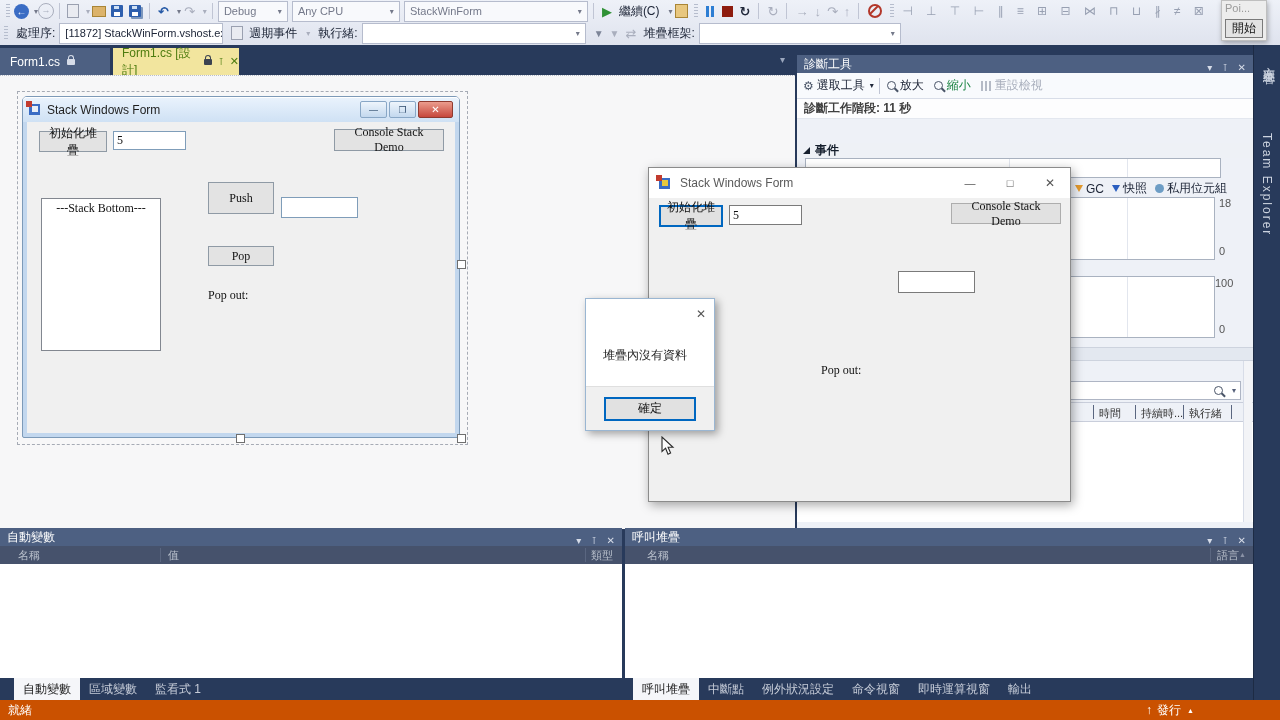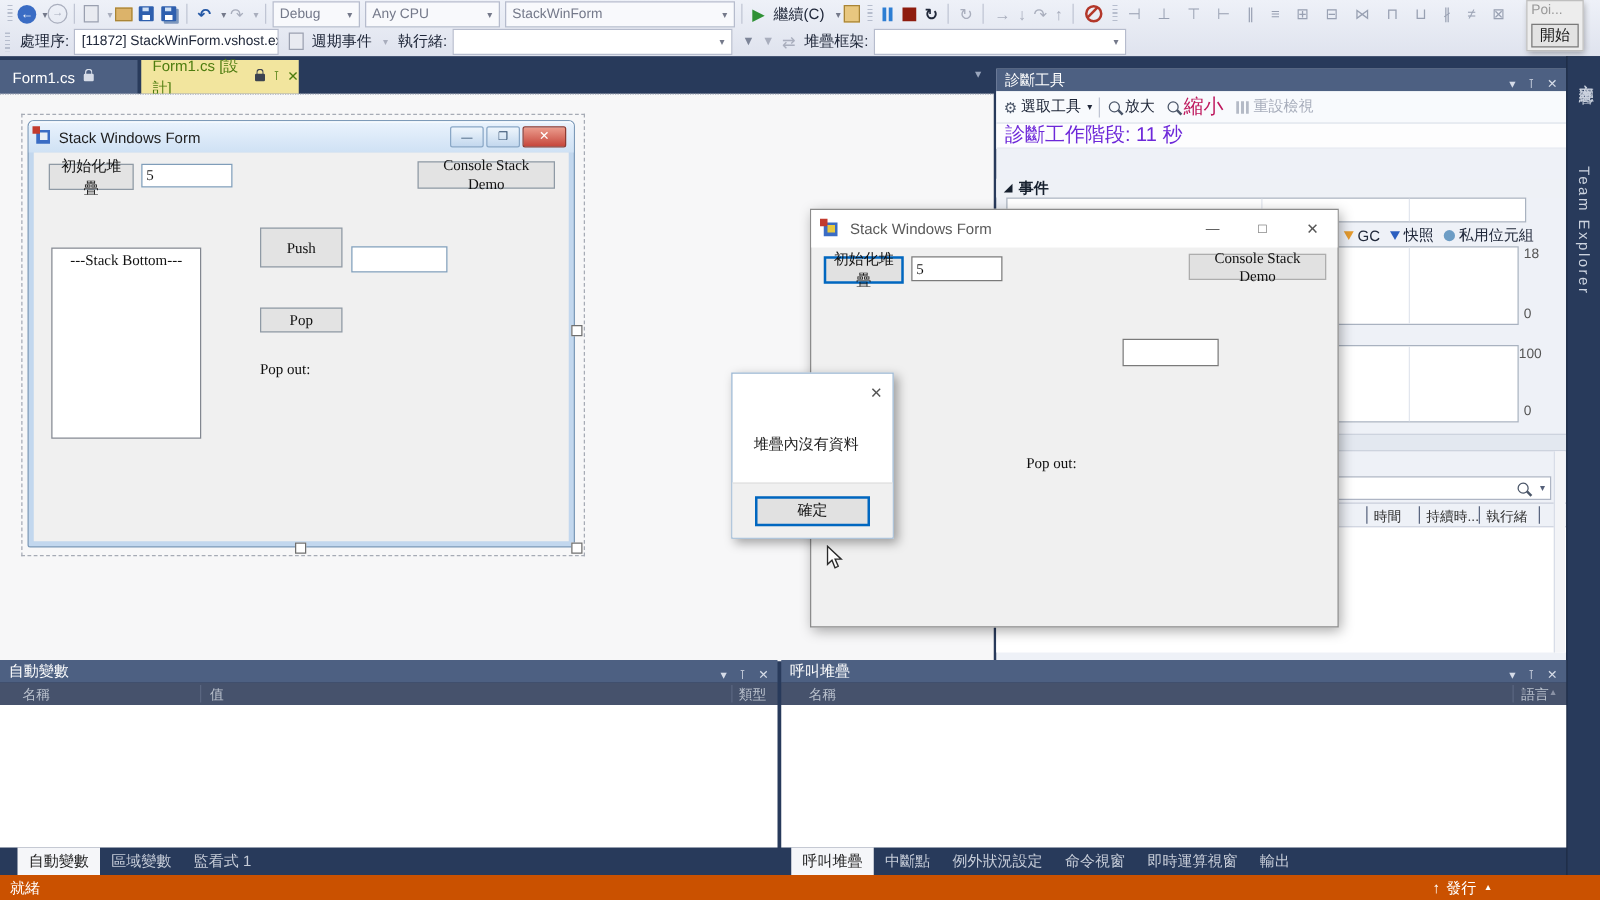--- a/index.html
+++ b/index.html
@@ -207,26 +207,26 @@
     <span class="ph-ic">✕</span>
   </div>
   <div class="row abs" style="left:0;top:18px;width:456px;height:26px;background:#f8fafd;border-bottom:1px solid #d8dde8;box-sizing:border-box;padding:0 6px">
     <span class="gear">⚙</span>
     <span style="font-size:12px;color:#20283a">選取工具</span>
     <span class="arr" style="color:#20283a">▾</span>
     <span class="sep"></span>
     <span class="lens"></span>
     <span style="font-size:12px;color:#20283a">放大</span>
     <span class="lens" style="margin-left:10px"></span>
-    <span style="font-size:16px;color:#be185d">縮小</span>
+    <span style="font-size:12px;color:#15803d">縮小</span>
     <span style="width:10px;height:10px;margin:0 4px 0 10px;background:repeating-linear-gradient(90deg,#b4bac6 0 2px,transparent 2px 4px)"></span>
     <span style="font-size:12px;color:#a7adbb">重設檢視</span>
   </div>
   <div class="row abs" style="left:0;top:44px;width:456px;height:20px;background:#fdfdfe;border-bottom:1px solid #e3e7ef;box-sizing:border-box;padding:0 7px">
-    <span style="font-size:16px;font-weight:normal;color:#6d28d9">診斷工作階段: 11 秒</span>
+    <span style="font-size:12px;font-weight:bold;color:#404040">診斷工作階段: 11 秒</span>
   </div>
 
 
   <div class="row abs" style="left:0;top:88px;width:456px;height:15px;background:#eef1f6;padding:0 4px;box-sizing:border-box">
     <span class="exp-tri"></span>
     <span style="font-size:12px;font-weight:bold;color:#16202e">事件</span>
   </div>
   <div class="abs" style="left:8px;top:103px;width:416px;height:20px;background:#fff;border:1px solid #a9b2c0;box-sizing:border-box">
     <span class="gv" style="left:203px"></span>
       <span class="gv" style="left:321px"></span>

